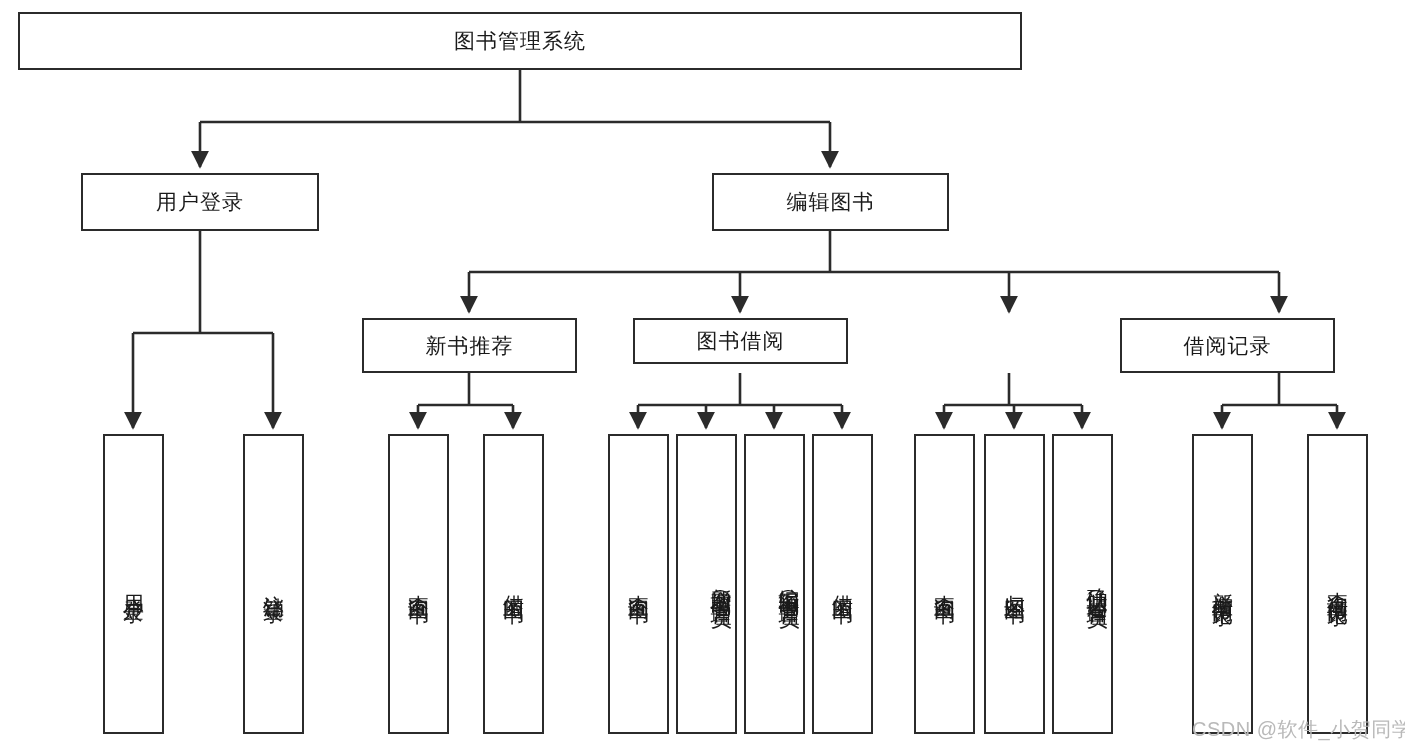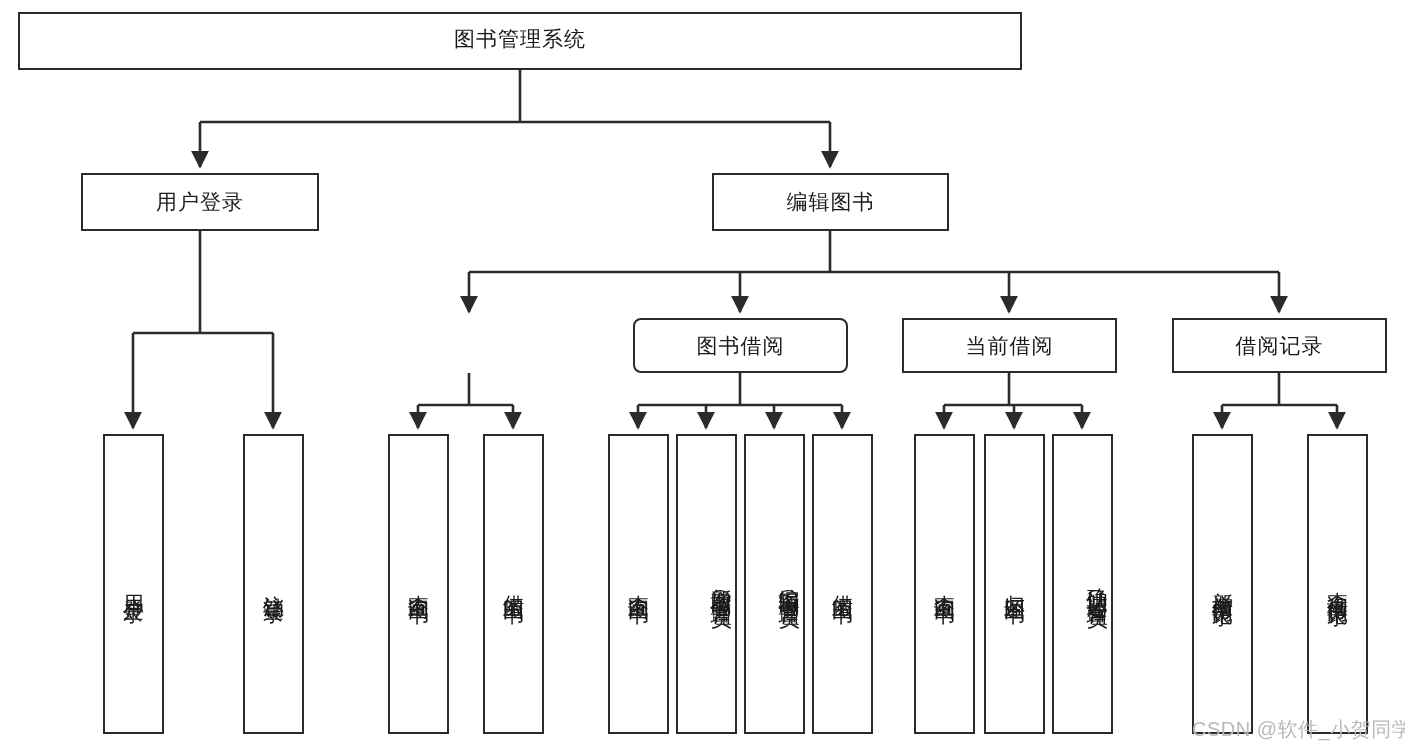--- a/index.html
+++ b/index.html
@@ -112,28 +112,28 @@
       <path d="M 1014 405 L 1014 428" marker-end="url(#arrow)"></path>
       <path d="M 1082 405 L 1082 428" marker-end="url(#arrow)"></path>
 
       <path d="M 1279 373 L 1279 405"></path>
       <path d="M 1222 405 L 1337 405"></path>
       <path d="M 1222 405 L 1222 428" marker-end="url(#arrow)"></path>
       <path d="M 1337 405 L 1337 428" marker-end="url(#arrow)"></path>
     </g>
   </svg>
 
-  <div class="node horiz" id="root-node" style="left: 18px; top: 12px; width: 1004px; height: 58px; border-color: rgb(43, 43, 43); background: rgb(255, 255, 255); color: rgb(26, 26, 26); font-family: Liberation Mono, monospace;">图书管理系统</div>
+  <div class="node horiz" id="root-node" style="left: 18px; top: 12px; width: 1004px; height: 58px; border-color: rgb(43, 43, 43); background: rgb(255, 255, 255); color: rgb(26, 26, 26);">图书管理系统</div>
 
   <div class="node horiz" style="left: 81px; top: 173px; width: 238px; height: 58px; border-color: rgb(43, 43, 43); background: rgb(255, 255, 255); color: rgb(26, 26, 26);">用户登录</div>
   <div class="node horiz" style="left: 712px; top: 173px; width: 237px; height: 58px; border-color: rgb(43, 43, 43); background: rgb(255, 255, 255); color: rgb(26, 26, 26);">编辑图书</div>
 
-  <div class="node horiz" style="left: 633px; top: 318px; width: 215px; height: 55px; border-color: rgb(43, 43, 43); background: rgb(255, 255, 255); color: rgb(26, 26, 26); border-radius: 8px;">图书借阅</div>
-  <div class="node horiz" style="left: 902px; top: 318px; width: 215px; height: 55px; border-color: rgb(43, 43, 43); background: rgb(255, 255, 255); color: rgb(26, 26, 26);">当前借阅</div>
-  <div class="node horiz" style="left: 1172px; top: 318px; width: 215px; height: 55px; border-color: rgb(43, 43, 43); background: rgb(255, 255, 255); color: rgb(26, 26, 26);">借阅记录</div>
+  <div class="node horiz" style="left: 362px; top: 318px; width: 215px; height: 55px; border-color: rgb(43, 43, 43); background: rgb(255, 255, 255); color: rgb(26, 26, 26);">新书推荐</div>
+  <div class="node horiz" style="left: 633px; top: 318px; width: 215px; height: 46px; border-color: rgb(43, 43, 43); background: rgb(255, 255, 255); color: rgb(26, 26, 26);">图书借阅</div>
+  <div class="node horiz" style="left: 1120px; top: 318px; width: 215px; height: 55px; border-color: rgb(43, 43, 43); background: rgb(255, 255, 255); color: rgb(26, 26, 26);">借阅记录</div>
 
   <div class="node vert mid-align" style="left: 103px; top: 434px; width: 61px; height: 300px; border-color: rgb(43, 43, 43); background: rgb(255, 255, 255); color: rgb(26, 26, 26);">用户登录</div>
   <div class="node vert mid-align" style="left: 243px; top: 434px; width: 61px; height: 300px; border-color: rgb(43, 43, 43); background: rgb(255, 255, 255); color: rgb(26, 26, 26);">注销登录</div>
   <div class="node vert mid-align" style="left: 388px; top: 434px; width: 61px; height: 300px; border-color: rgb(43, 43, 43); background: rgb(255, 255, 255); color: rgb(26, 26, 26);">查询图书</div>
   <div class="node vert mid-align" style="left: 483px; top: 434px; width: 61px; height: 300px; border-color: rgb(43, 43, 43); background: rgb(255, 255, 255); color: rgb(26, 26, 26);">借阅图书</div>
   <div class="node vert mid-align" style="left: 608px; top: 434px; width: 61px; height: 300px; border-color: rgb(43, 43, 43); background: rgb(255, 255, 255); color: rgb(26, 26, 26);">查询图书</div>
   <div class="node vert top-align" style="left: 676px; top: 434px; width: 61px; height: 300px; border-color: rgb(43, 43, 43); background: rgb(255, 255, 255); color: rgb(26, 26, 26);">新增图书（管理员）</div>
   <div class="node vert top-align" style="left: 744px; top: 434px; width: 61px; height: 300px; border-color: rgb(43, 43, 43); background: rgb(255, 255, 255); color: rgb(26, 26, 26);">编辑图书（管理员）</div>
   <div class="node vert mid-align" style="left: 812px; top: 434px; width: 61px; height: 300px; border-color: rgb(43, 43, 43); background: rgb(255, 255, 255); color: rgb(26, 26, 26);">借阅图书</div>
   <div class="node vert mid-align" style="left: 914px; top: 434px; width: 61px; height: 300px; border-color: rgb(43, 43, 43); background: rgb(255, 255, 255); color: rgb(26, 26, 26);">查询图书</div>

